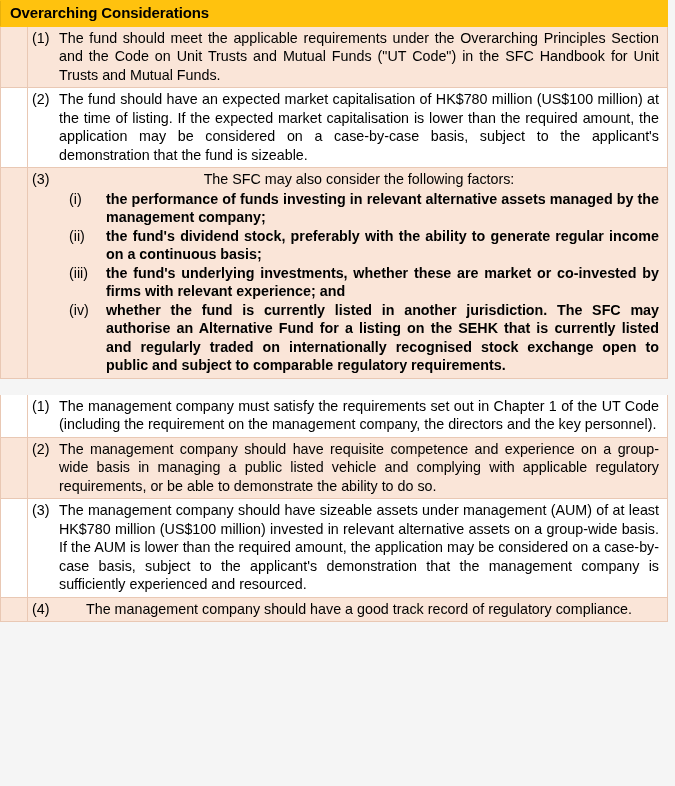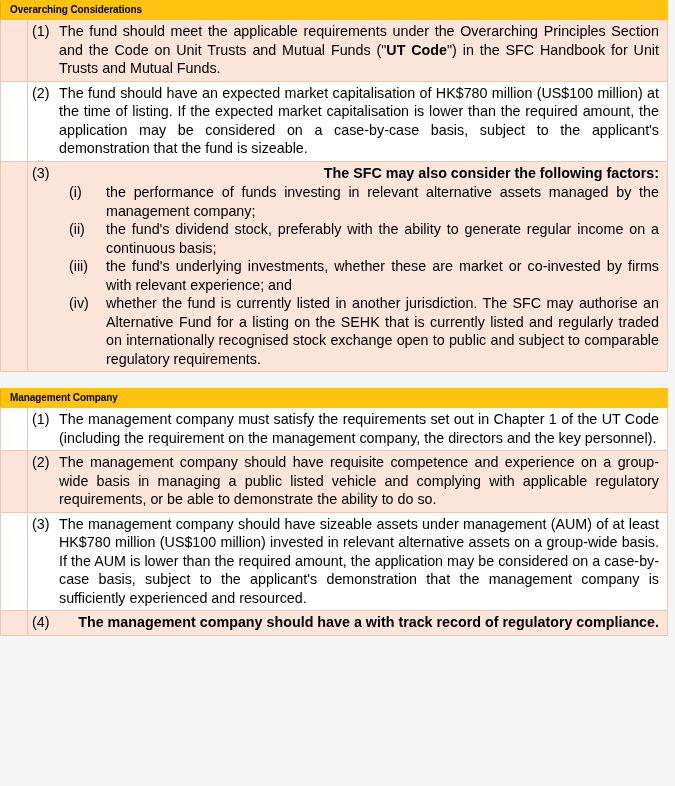--- a/index.html
+++ b/index.html
@@ -32,21 +32,21 @@
     background: #ffffff;
   }
 
   .doc-table.second {
     margin-top: 16px;
   }
 
   .section-header td {
     background: #ffc20e;
     font-weight: bold;
-    font-size: 10px;
+    font-size: 15px;
     line-height: 1.32;
     padding: 2px 0 3px 9px;
     border: 1px solid #ffc20e;
     border-left: 1px solid #e8b00b;
     letter-spacing: -0.1px;
     color: #000000;
   }
 
   .row td {
     border-left: 1px solid #e9c8b4;
@@ -82,21 +82,21 @@
     box-sizing: border-box;
     white-space: nowrap;
   }
   .item .text {
     flex: 1 1 auto;
     text-align: justify;
     text-justify: inter-word;
     hyphens: none;
     padding-right: 2px;
   }
-  .item .text.no-justify { text-align: right; font-weight: bold; }
+  .item .text.no-justify { text-align: center; }
 
   
   .sublist {
     margin-top: 1px;
     padding-left: 31px;
   }
   .subitem {
     display: flex;
     align-items: flex-start;
     font-size: 14.3px;
@@ -107,23 +107,24 @@
     width: 47px;
     box-sizing: border-box;
     padding-left: 10px;
     white-space: nowrap;
   }
   .subitem .subtext {
     flex: 1 1 auto;
     text-align: justify;
     text-justify: inter-word;
     padding-right: 2px;
-  }
-
-  b, .b { font-weight: bold; }
+    font-weight: bold;
+  }
+
+  b, .b { font-weight: normal; }
 </style>
 </head>
 <body>
 
 <div id="page">
 
   <table class="doc-table first">
     <colgroup>
         <col style="width:27px">
         <col>
@@ -182,23 +183,20 @@
       </tr>
     </tbody>
   </table>
 
   <table class="doc-table second">
     <colgroup>
         <col style="width:27px">
         <col>
       </colgroup>
     <tbody>
-      <tr class="section-header">
-        <td colspan="2">Management Company</td>
-      </tr>
 
       <tr class="row plain">
         <td class="gutter"></td>
         <td class="body-cell">
           <div class="item">
             <span class="marker">(1)</span>
             <span class="text">The management company must satisfy the requirements set out in Chapter 1 of the UT Code (including the requirement on the management company, the directors and the key personnel).</span>
           </div>
         </td>
       </tr>
@@ -221,20 +219,20 @@
             <span class="text">The management company should have sizeable assets under management (AUM) of at least HK$780 million (US$100 million) invested in relevant alternative assets on a group-wide basis. If the AUM is lower than the required amount, the application may be considered on a case-by-case basis, subject to the applicant's demonstration that the management company is sufficiently experienced and resourced.</span>
           </div>
         </td>
       </tr>
 
       <tr class="row tint">
         <td class="gutter"></td>
         <td class="body-cell">
           <div class="item">
             <span class="marker">(4)</span>
-            <span class="text no-justify">The management company should have a with track record of regulatory compliance.</span>
+            <span class="text no-justify">The management company should have a good track record of regulatory compliance.</span>
           </div>
         </td>
       </tr>
     </tbody>
   </table>
 
 </div>
 
 </body></html>

